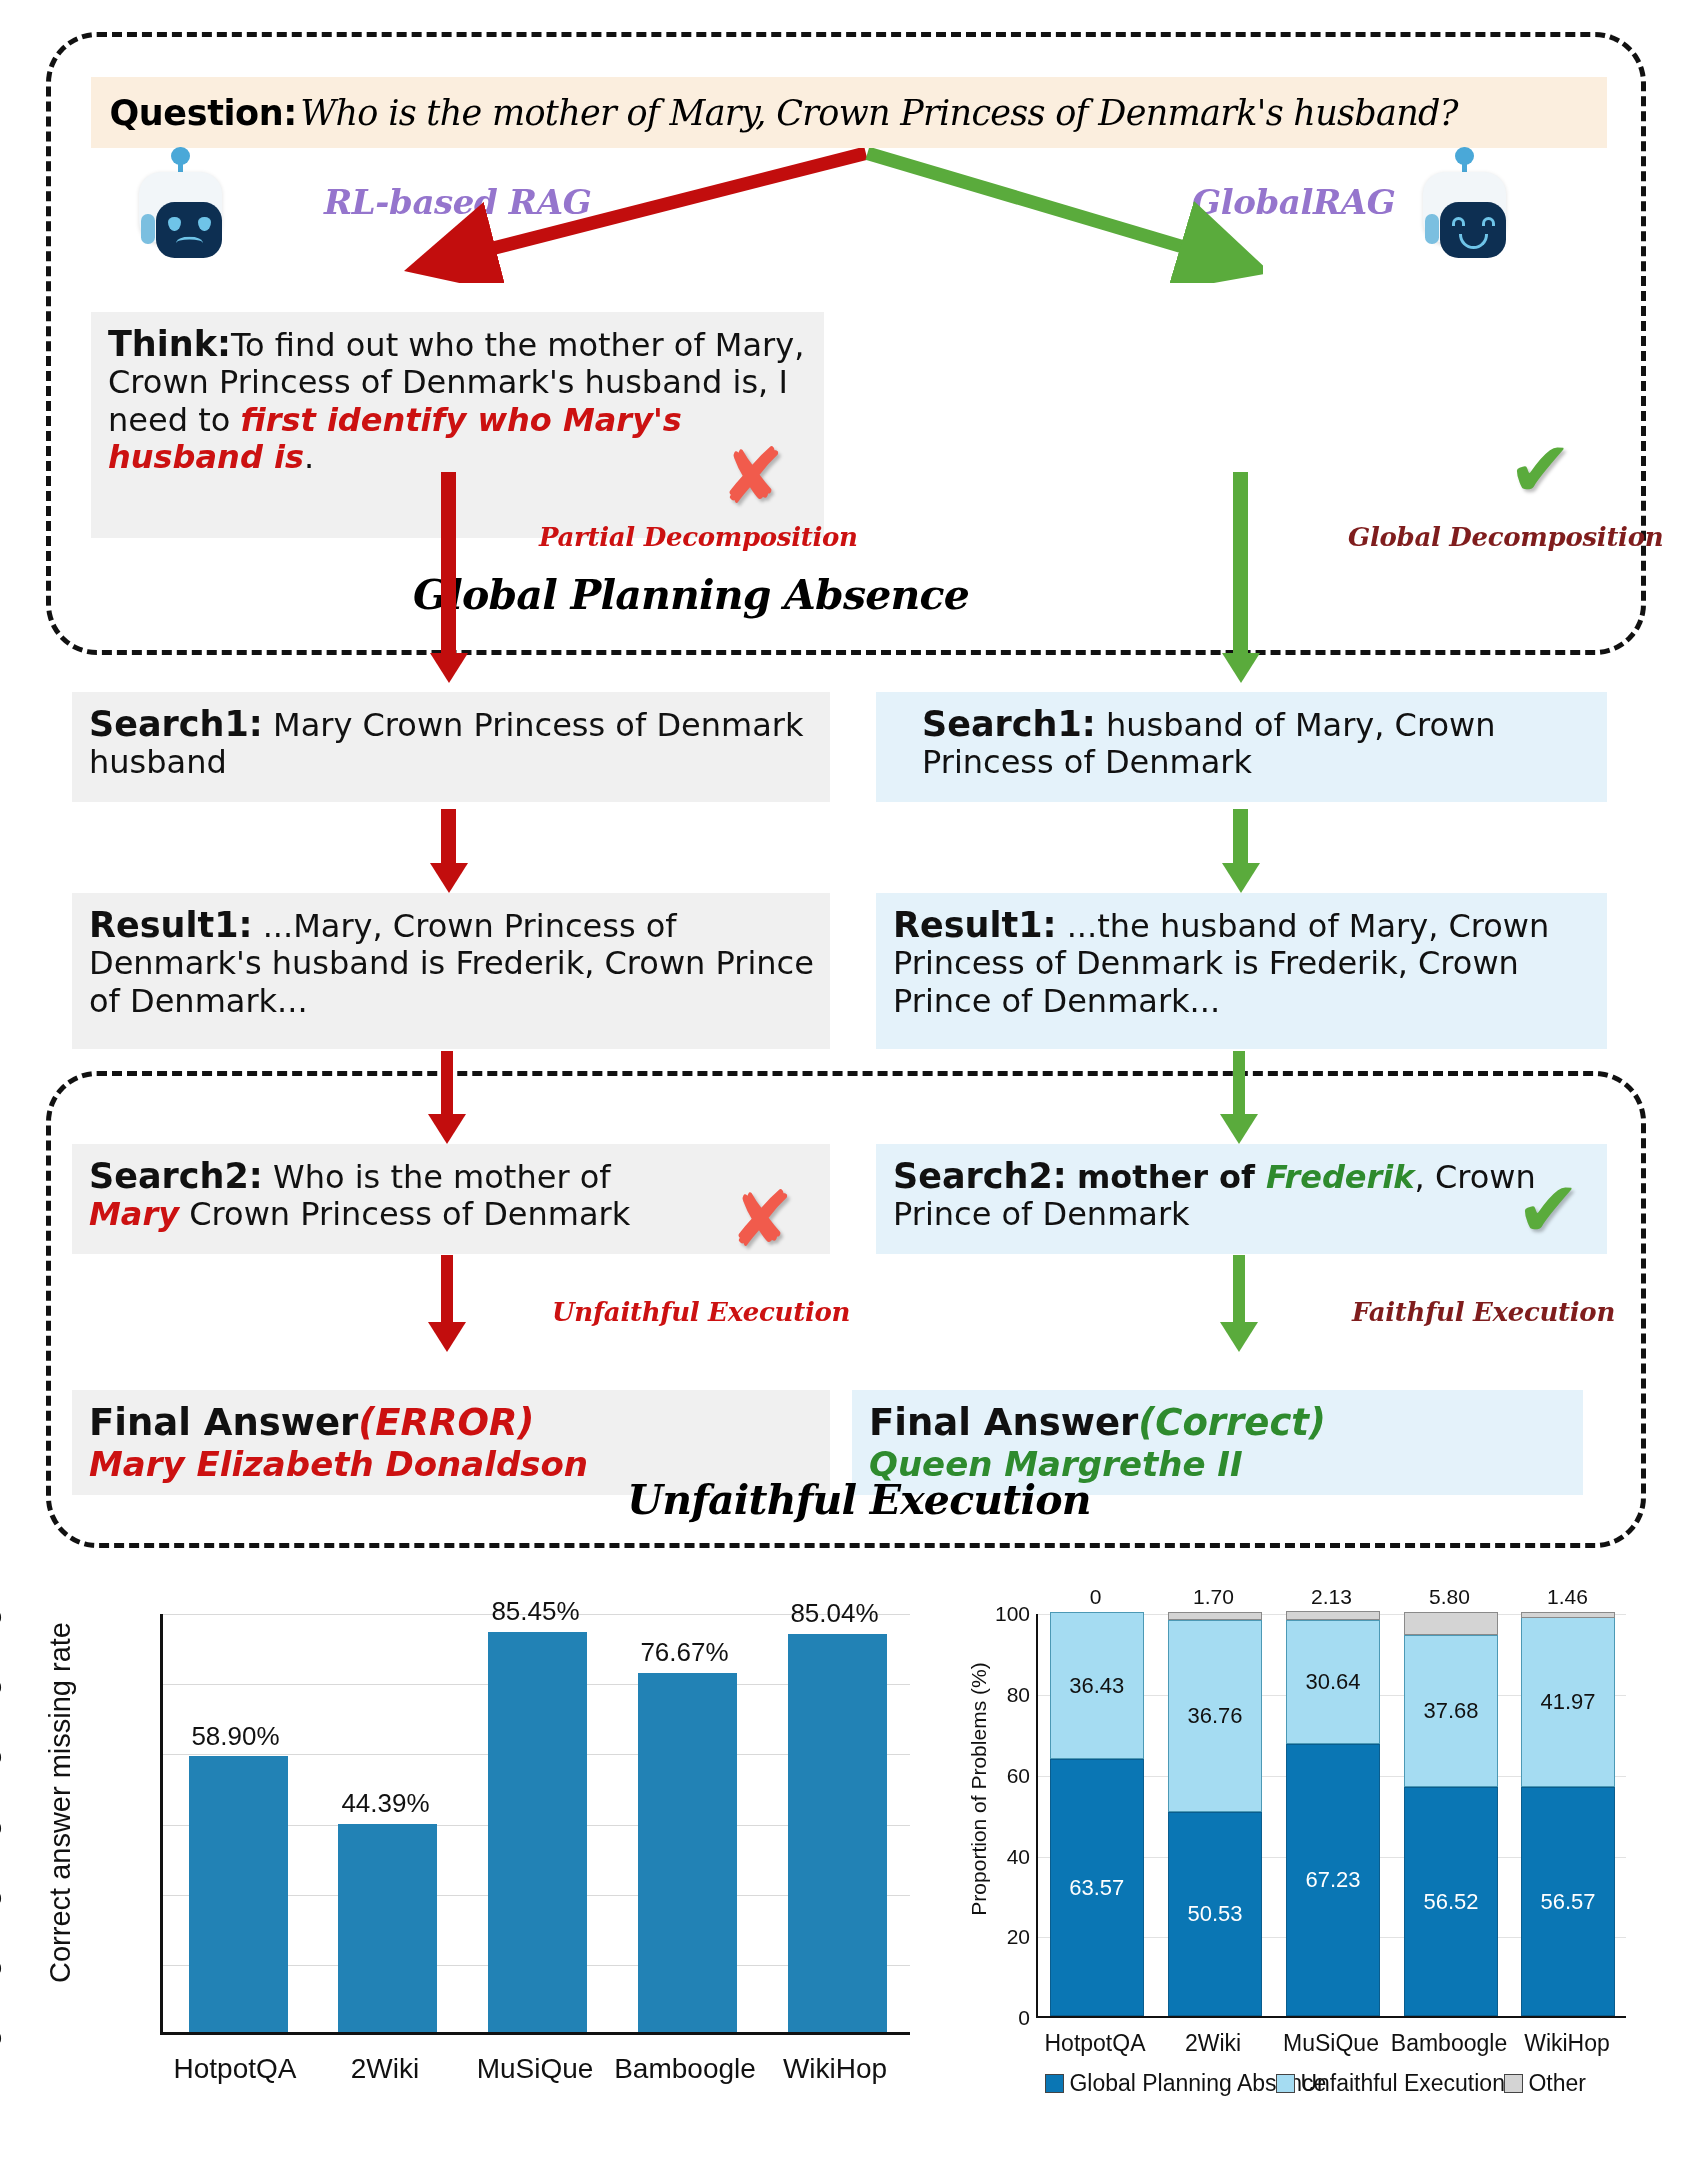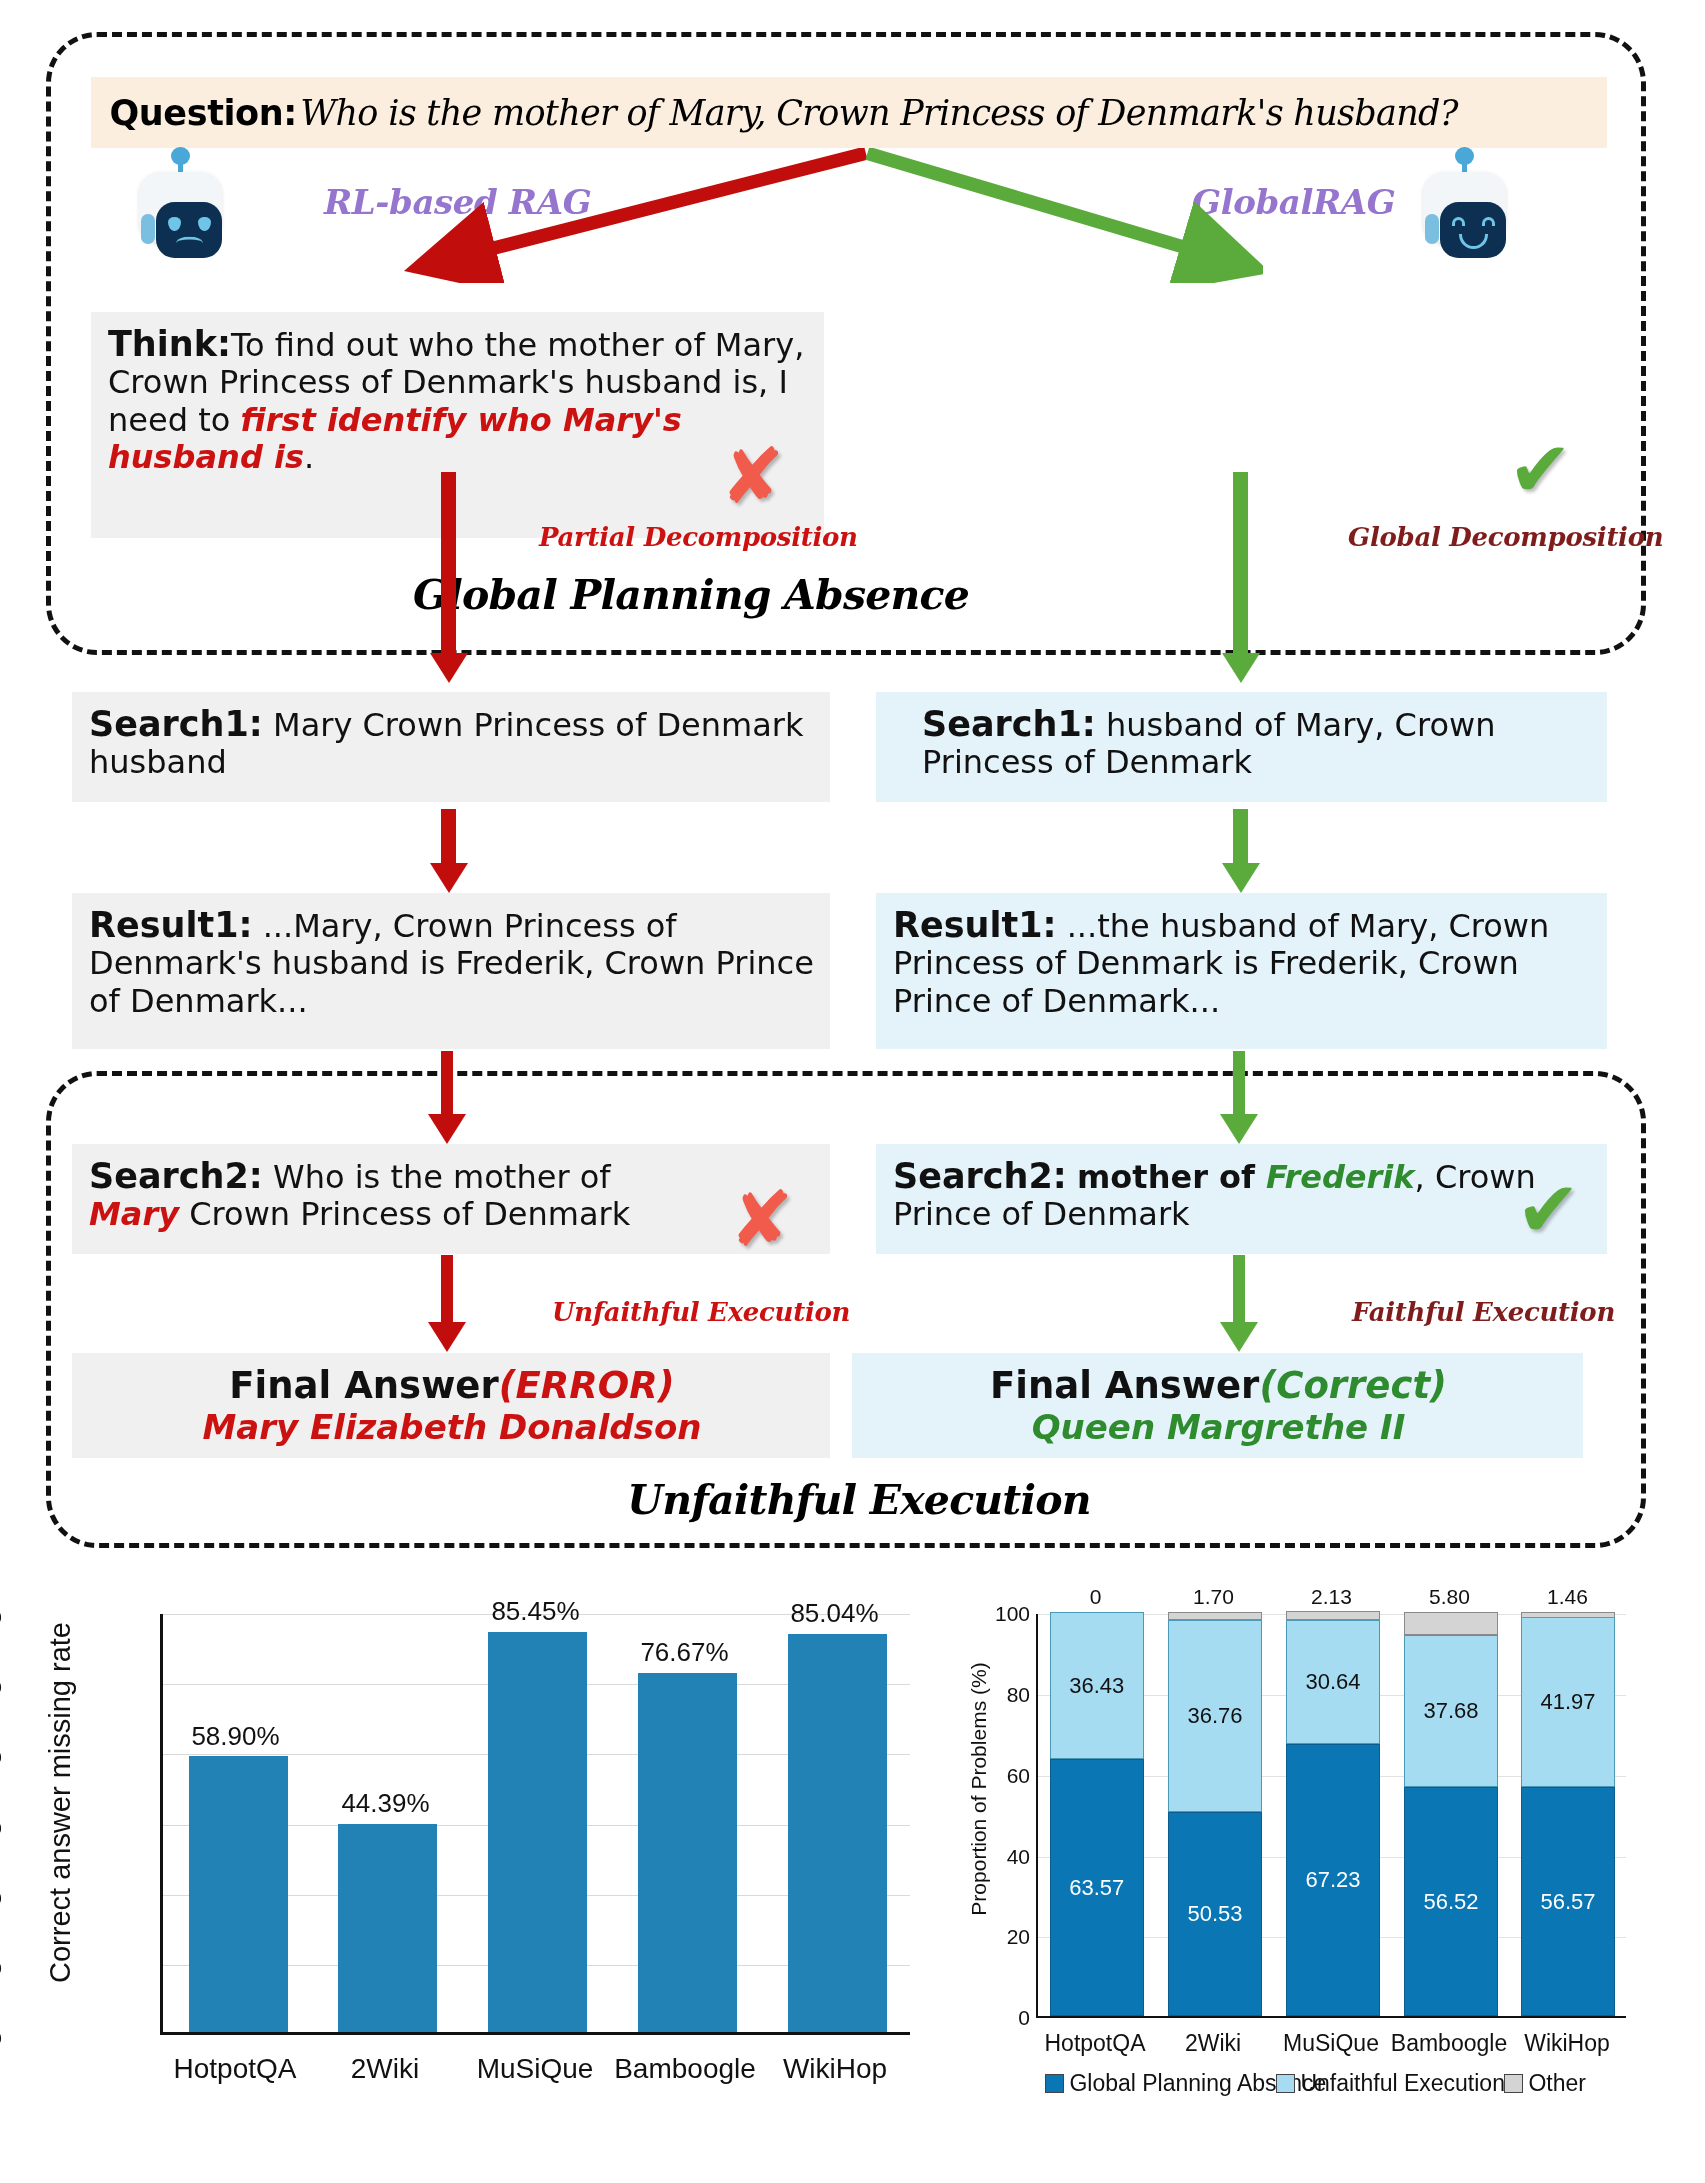--- a/index.html
+++ b/index.html
@@ -90,21 +90,21 @@
     font-size:32px; line-height:1.16;
     color:#111;
     font-family:"DejaVu Sans", sans-serif;
   }
   .box.left  { background:#f0f0f0; }
   .box.right { background:#e4f2fa; }
   .hl-red   { color:#cc1111; font-weight:bold; font-style:italic; }
   .hl-green { color:#2e8b2e; font-weight:bold; font-style:italic; }
   .hl-red-plain { color:#cc1111; font-weight:bold; font-style:italic; }
 
-  .centered { text-align:center; }
+  .centered { text-align:left;margin-top:37px; }
 
   
   .arrow-v { position:absolute; }
   .arrow-v .shaft { position:absolute; left:0; top:0; width:100%; height:calc(100% - 29px); }
   .arrow-v .head {
     position:absolute; left:50%; bottom:0; transform:translateX(-50%);
     width:0; height:0; border-left:19.4px solid transparent; border-right:19.4px solid transparent;
   }
   .arrow-v.red .shaft { background:#c20d0d; }
   .arrow-v.red .head  { border-top:30px solid #c20d0d; }

